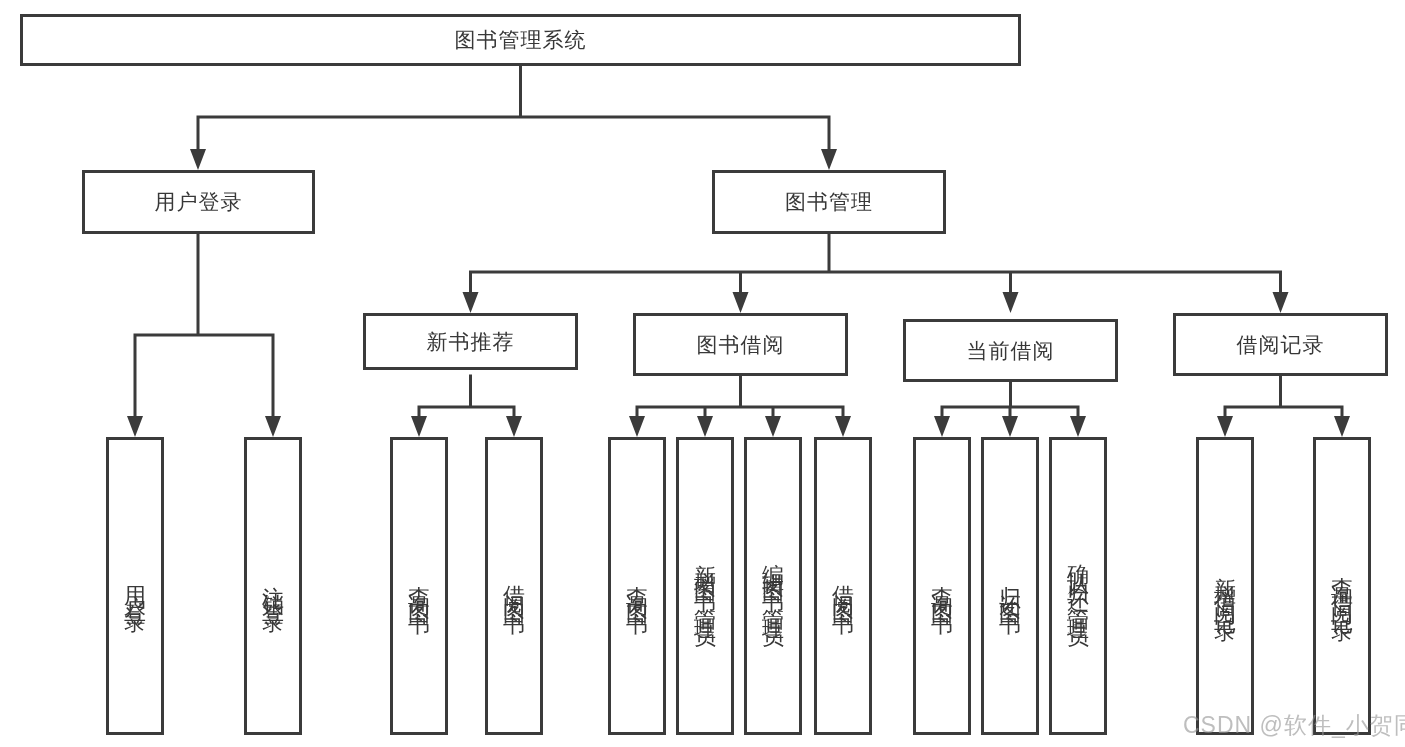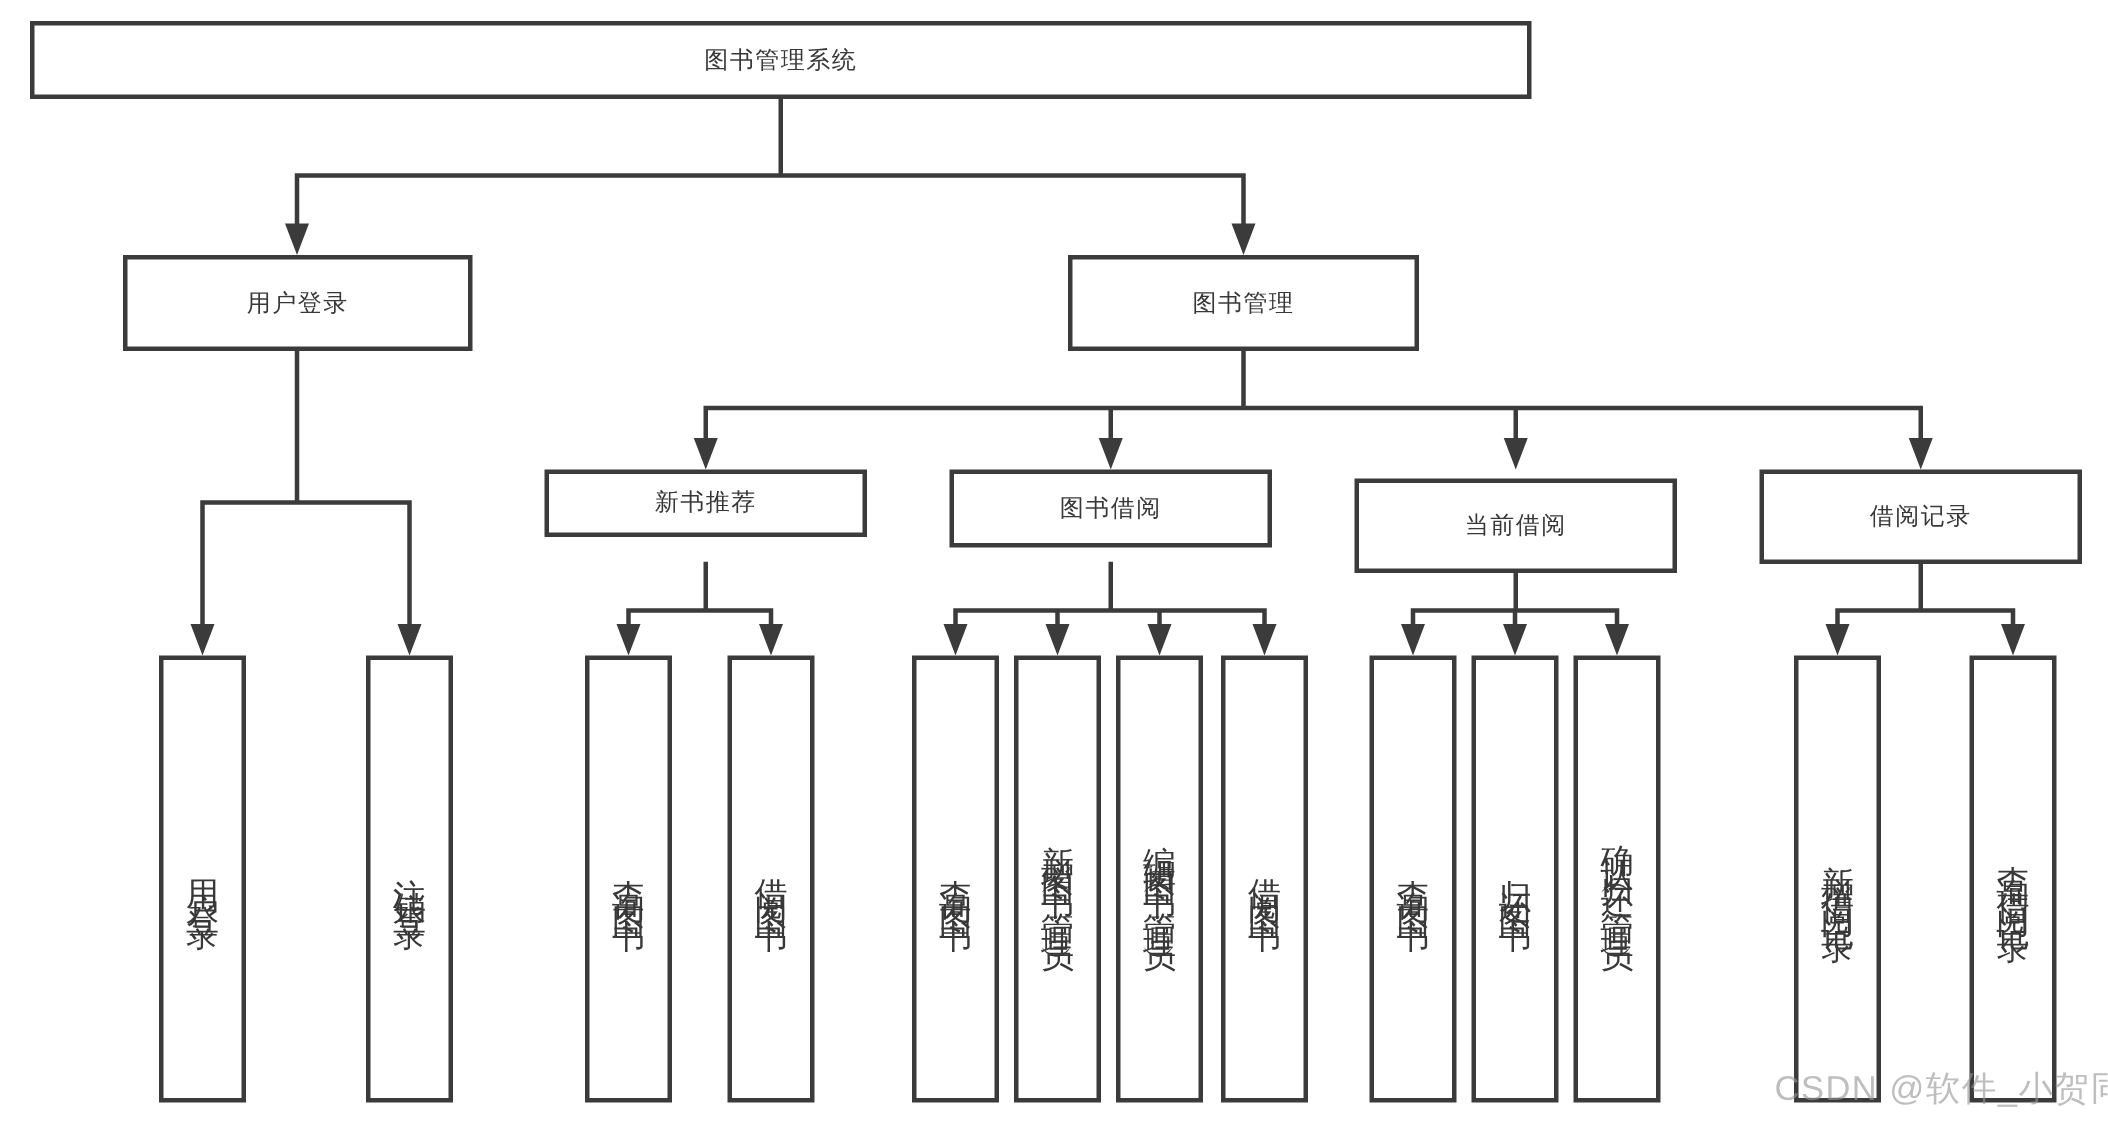--- a/index.html
+++ b/index.html
@@ -29,21 +29,21 @@
     position: absolute;
     box-sizing: border-box;
     border: 3px solid #3b3b3b;
     background: #ffffff;
     display: flex;
     align-items: center;
     justify-content: center;
     color: #383838;
   }
   .h-label {
-    font-size: 16px;
+    font-size: 21px;
     letter-spacing: 1px;
     white-space: nowrap;
   }
   .leaf .v-label {
     writing-mode: vertical-rl;
     text-orientation: mixed;
     font-size: 22px;
     letter-spacing: 9px;
     line-height: 1;
     white-space: nowrap;
@@ -89,24 +89,24 @@
     <span class="h-label">图书管理系统</span>
   </div>
 
   <div class="node" style="left:82px; top:170px; width:233px; height:64px;">
     <span class="h-label">用户登录</span>
   </div>
   <div class="node" style="left:712px; top:170px; width:234px; height:64px;">
     <span class="h-label">图书管理</span>
   </div>
 
-  <div class="node" style="left:363px; top:313px; width:215px; height:45px;">
+  <div class="node" style="left:363px; top:313px; width:215px; height:57px;">
     <span class="h-label">新书推荐</span>
   </div>
-  <div class="node" style="left:633px; top:313px; width:215px; height:52px;">
+  <div class="node" style="left:633px; top:313px; width:215px; height:63px;">
     <span class="h-label">图书借阅</span>
   </div>
   <div class="node" style="left:903px; top:319px; width:215px; height:63px;">
     <span class="h-label">当前借阅</span>
   </div>
   <div class="node" style="left:1173px; top:313px; width:215px; height:63px;">
     <span class="h-label">借阅记录</span>
   </div>
 
   <div class="node leaf" style="left:106px; top:437px; width:58px; height:298px;">

